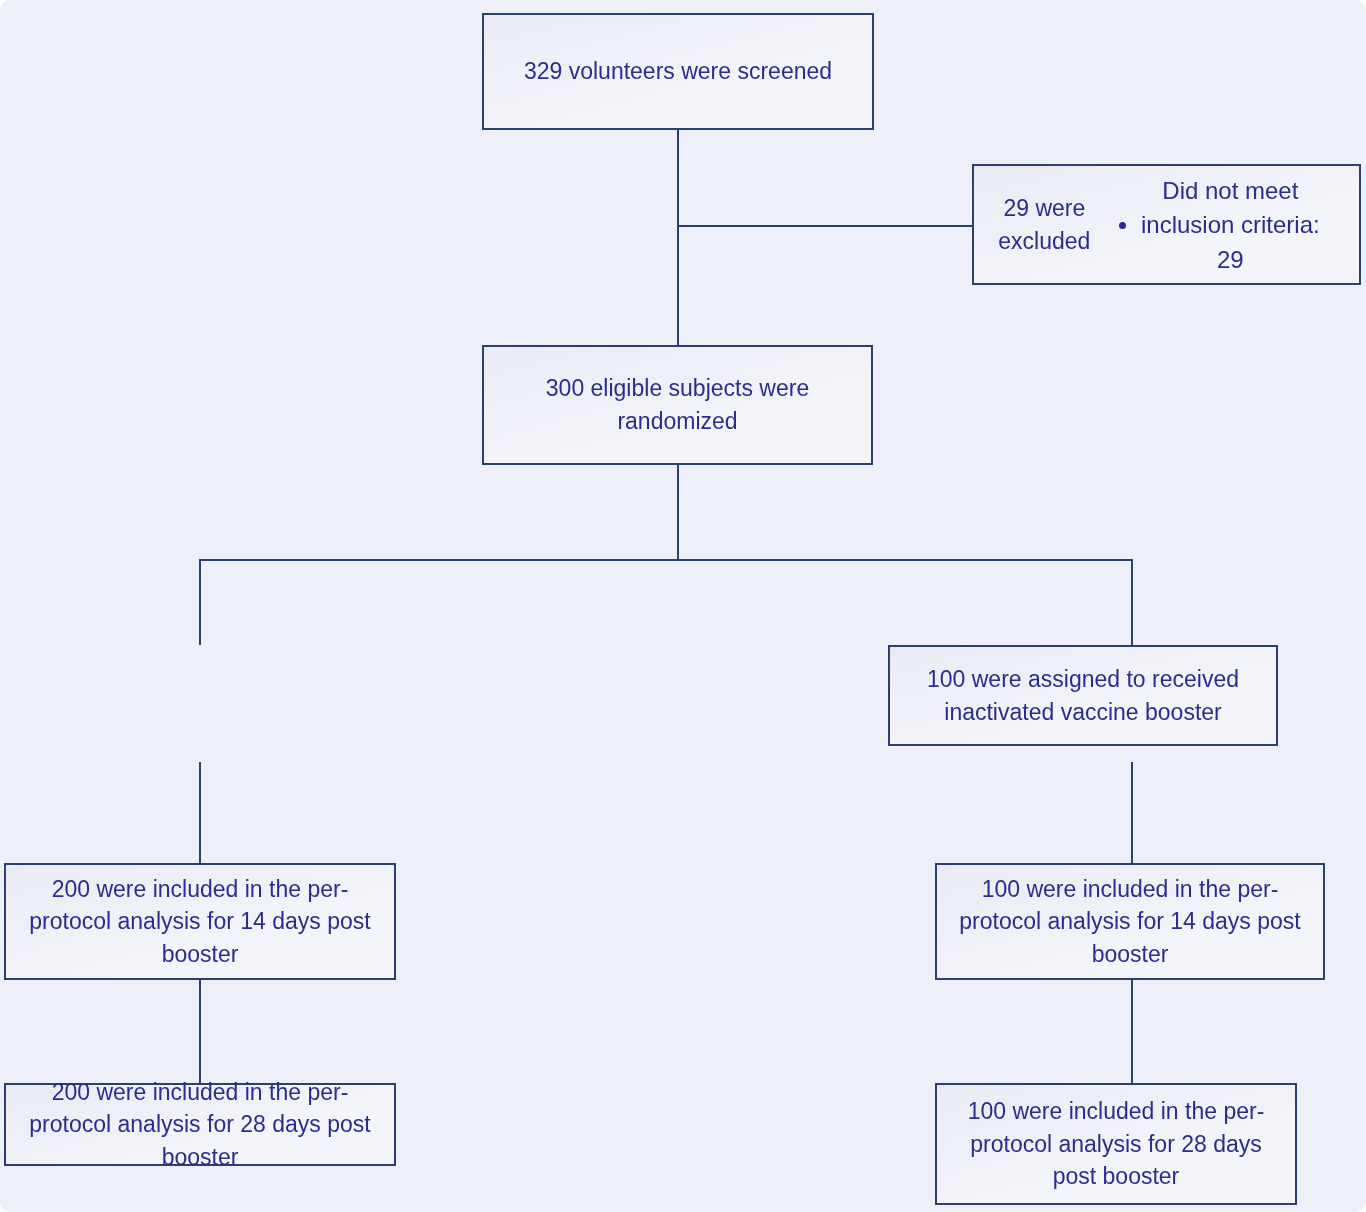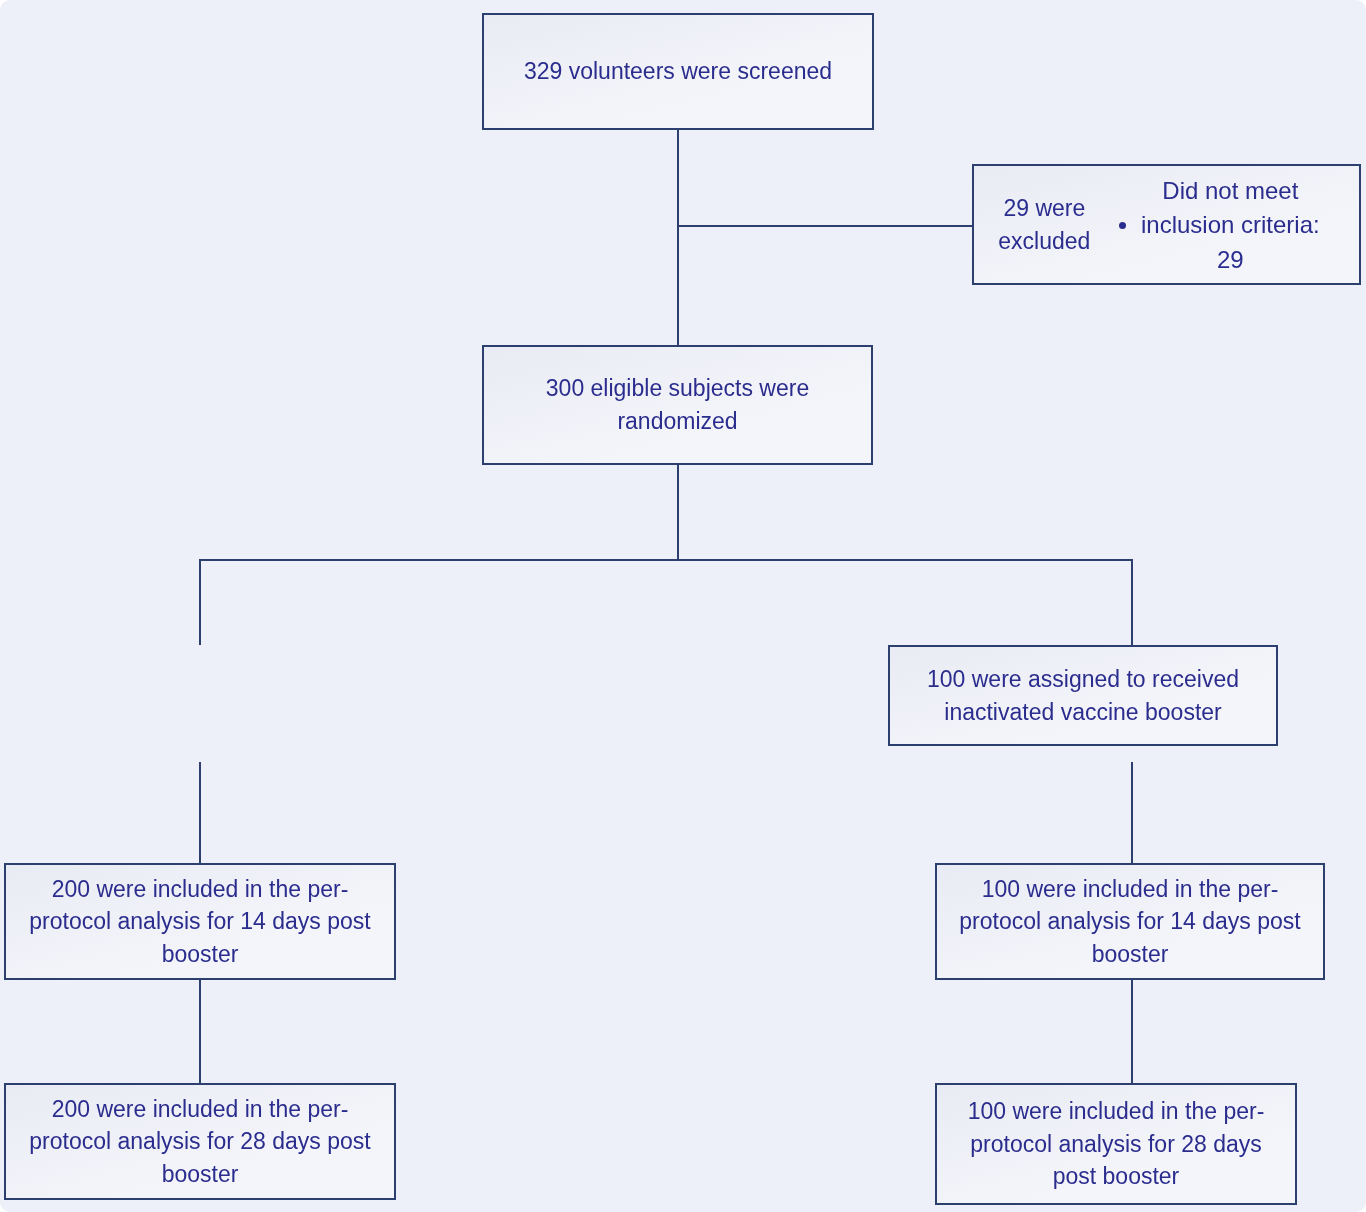--- a/index.html
+++ b/index.html
@@ -38,21 +38,21 @@
   }
   
   .b-screened     { left: 482px;  top: 13px;   width: 392px; height: 117px; }
   .b-excluded     { left: 972px;  top: 164px;  width: 389px; height: 121px;
                     flex-direction: row; padding: 8px 10px; }
   .b-randomized   { left: 482px;  top: 345px;  width: 391px; height: 120px; }
   .b-assigned-l   { left: 4px;    top: 645px;  width: 392px; height: 117px; }
   .b-assigned-r   { left: 888px;  top: 645px;  width: 390px; height: 101px; }
   .b-pp14-l       { left: 4px;    top: 863px;  width: 392px; height: 117px; }
   .b-pp14-r       { left: 935px;  top: 863px;  width: 390px; height: 117px; }
-  .b-pp28-l       { left: 4px;    top: 1083px; width: 392px; height: 117px; }
+  .b-pp28-l       { left: 4px;    top: 1083px; width: 392px; height: 83px; }
   .b-pp28-r       { left: 935px;  top: 1083px; width: 362px; height: 122px; }
 
   .excl-title  { font-size: 23px; }
   .excl-bullet-row {
     display: flex;
     align-items: center;
     width: 100%;
     font-size: 24px;
     margin-top: 2px;
   }

